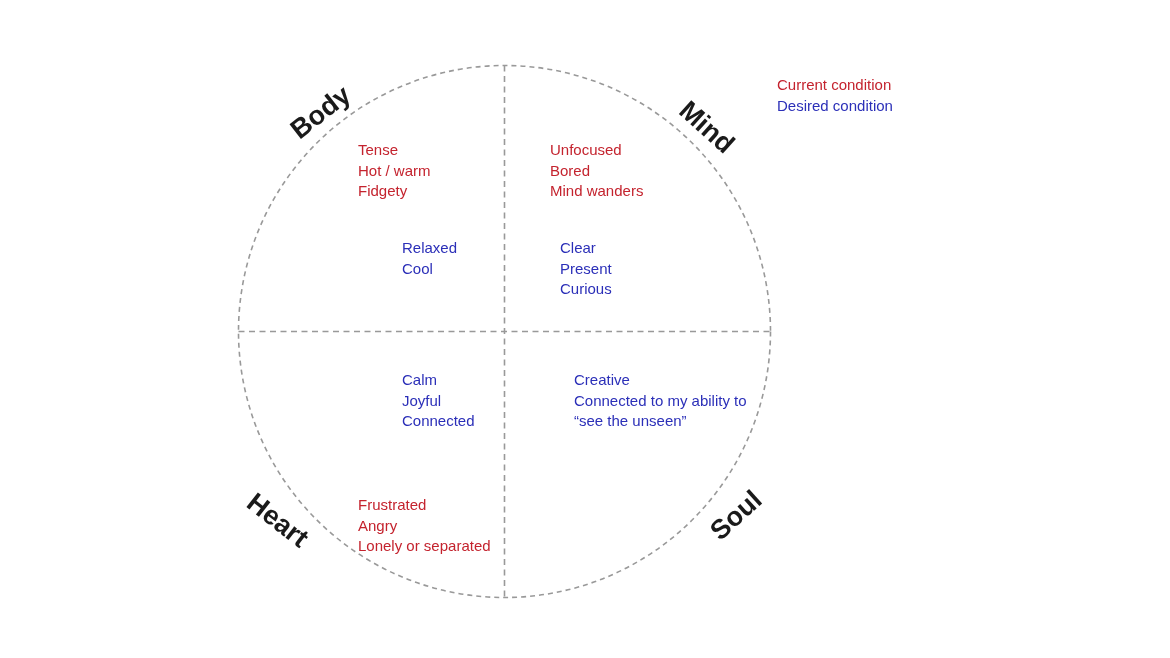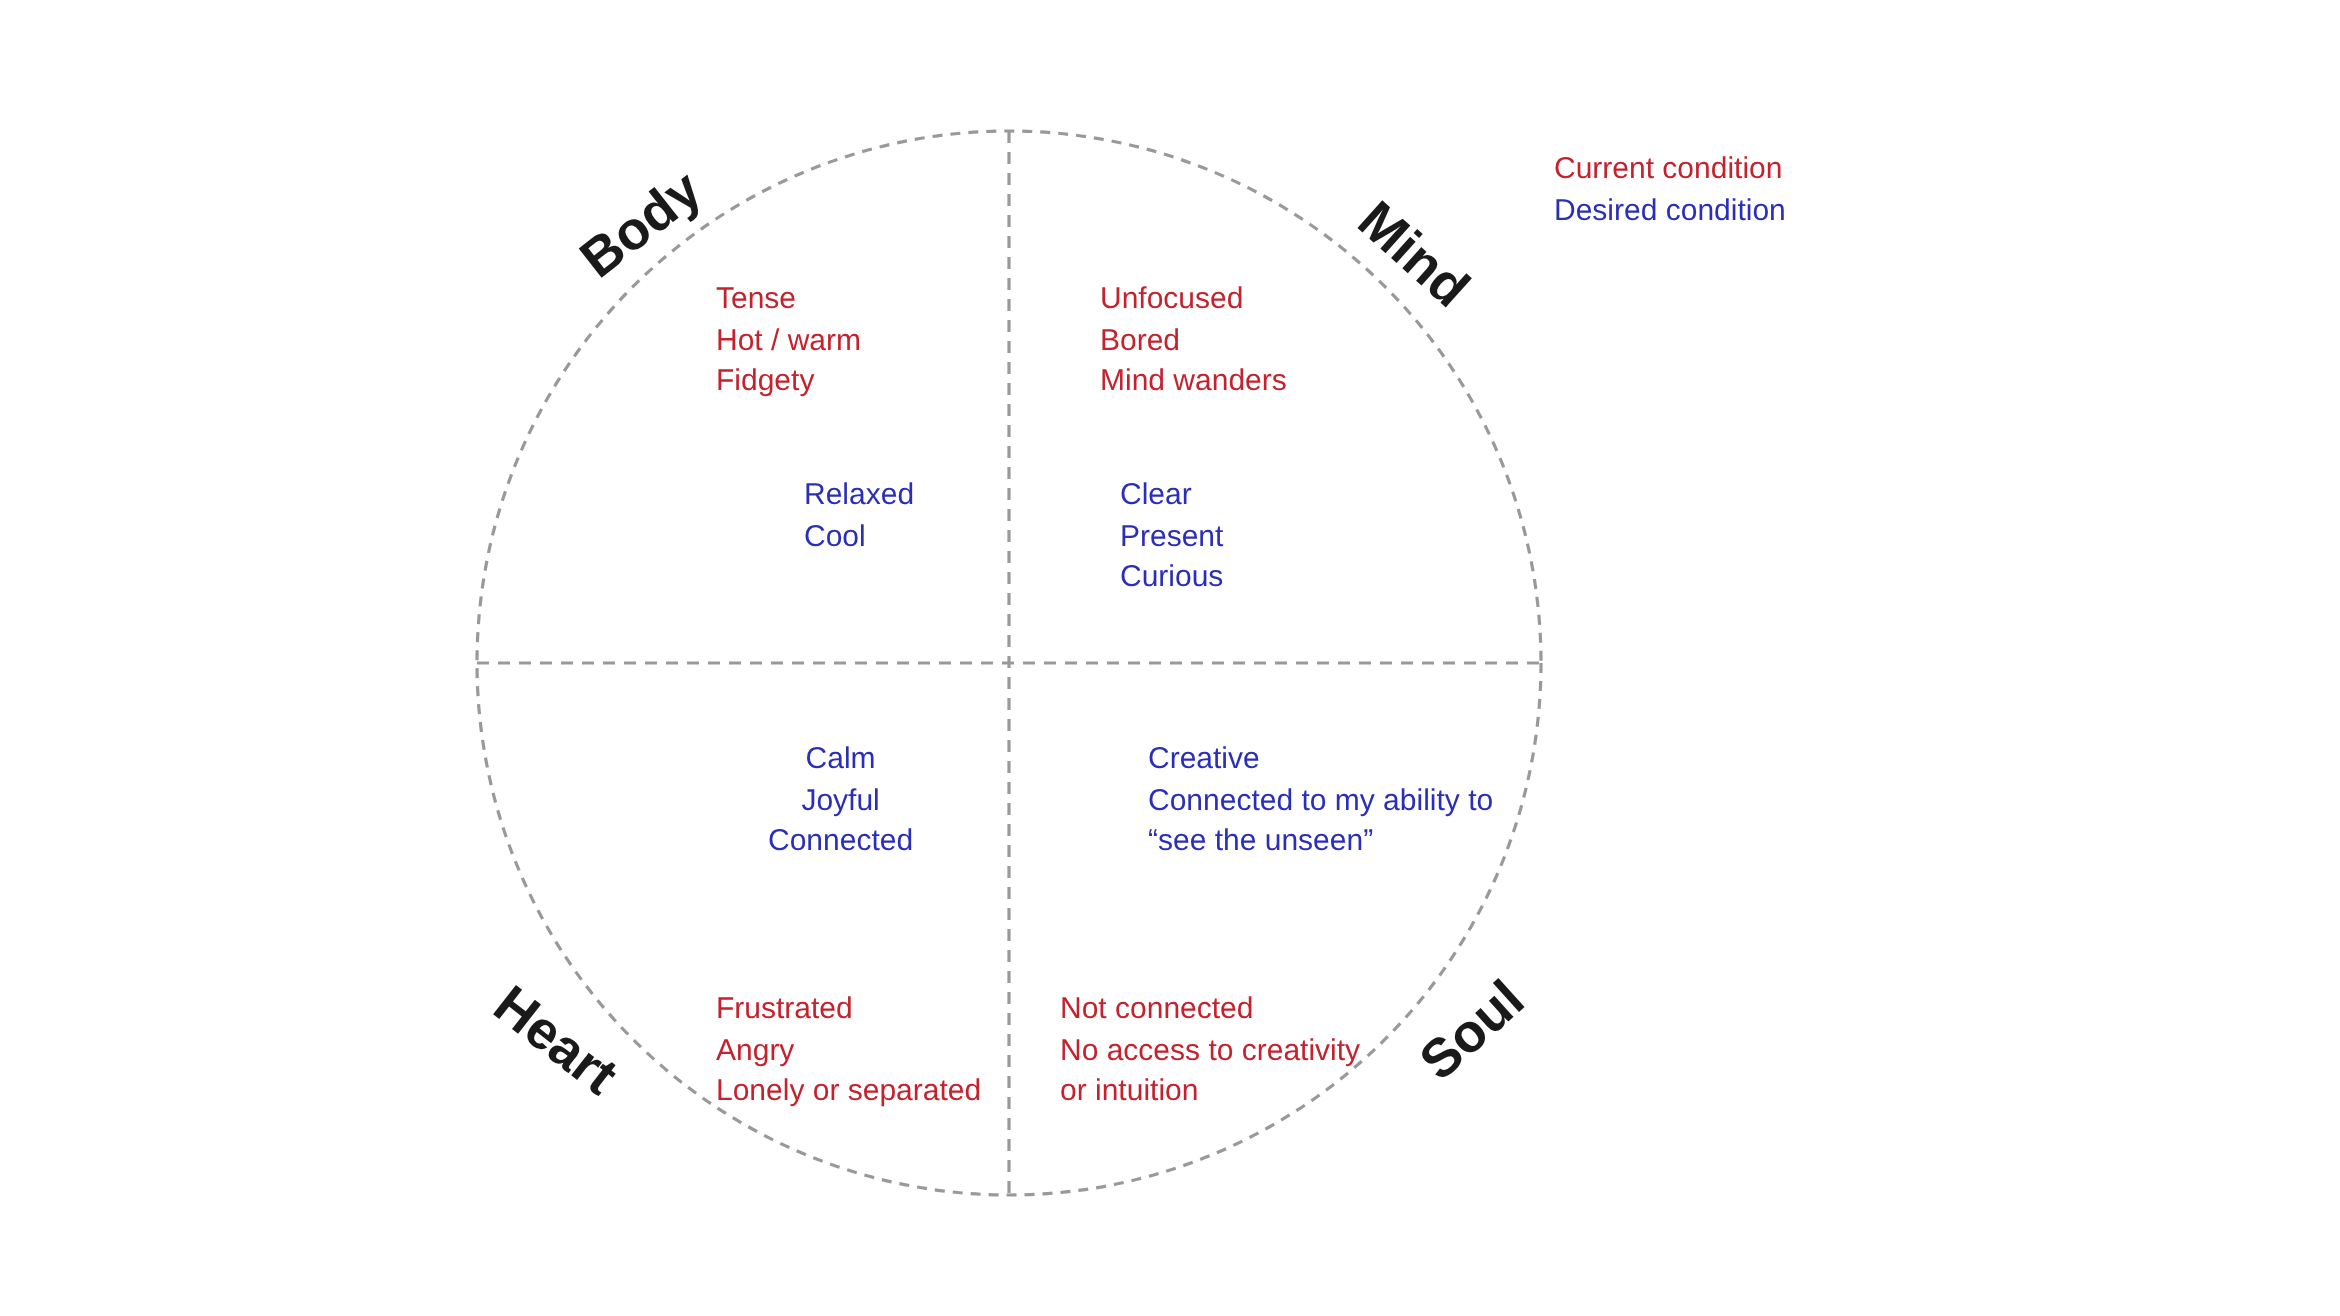--- a/index.html
+++ b/index.html
@@ -82,40 +82,35 @@
     <div>Unfocused</div>
     <div>Bored</div>
     <div>Mind wanders</div>
   </div>
   <div class="cond desired" style="left:516px; top:238px;">
     <div>Clear</div>
     <div>Present</div>
     <div>Curious</div>
   </div>
 
-  <div class="cond desired" style="left:340px; top:370px;text-align:center;">
+  <div class="cond desired" style="left:358px; top:370px;">
     <div>Calm</div>
     <div>Joyful</div>
     <div>Connected</div>
   </div>
   <div class="cond desired" style="left:530px; top:370px;">
     <div>Creative</div>
     <div>Connected to my ability to</div>
     <div>“see the unseen”</div>
   </div>
 
   <div class="cond current" style="left:358px; top:479px;">
     <div>Frustrated</div>
     <div>Angry</div>
     <div>Lonely or separated</div>
   </div>
-  <div class="cond current" style="left:530px; top:479px;">
-    <div>Not connected</div>
-    <div>No access to creativity</div>
-    <div>or intuition</div>
-  </div>
 
   <div class="legend">
     <div class="legend-current">Current condition</div>
     <div class="legend-desired">Desired condition</div>
   </div>
 
 </div>
 
 </body></html>

